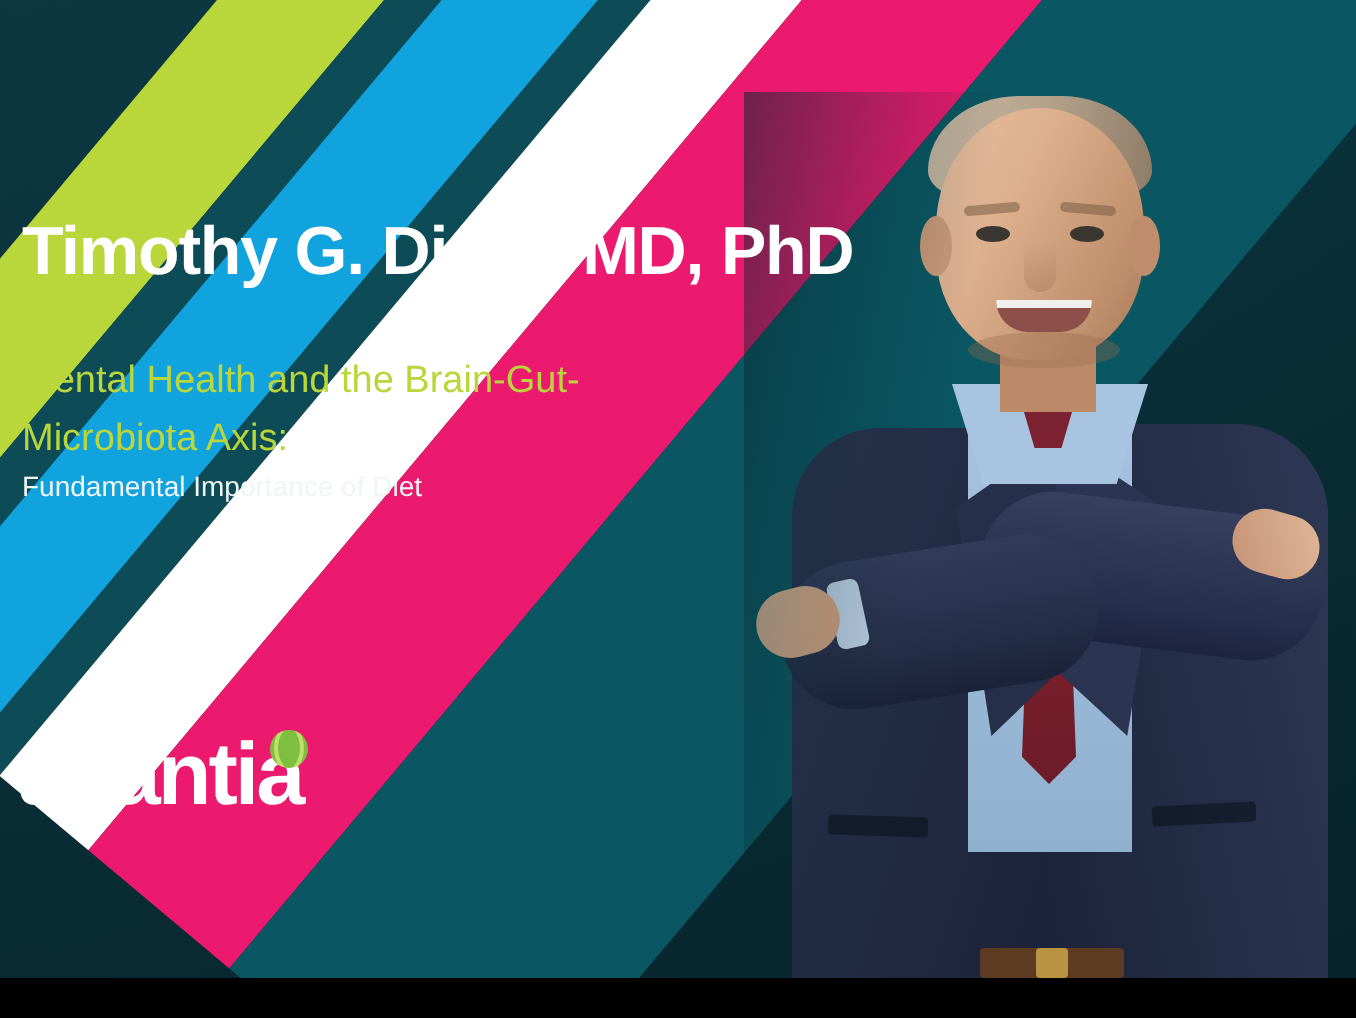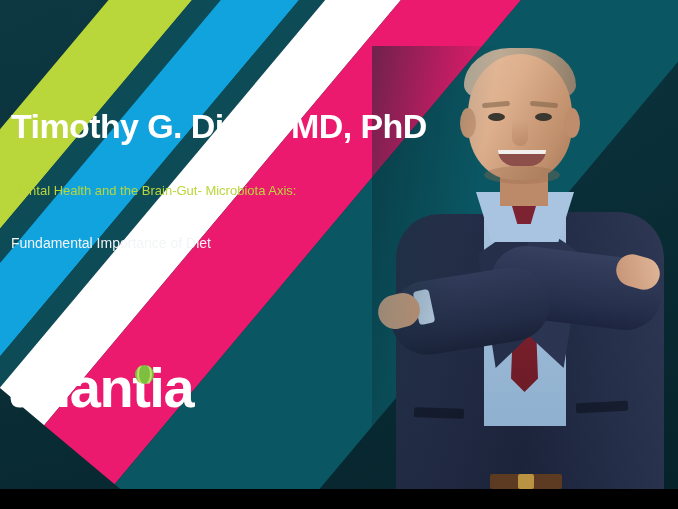--- a/index.html
+++ b/index.html
@@ -185,21 +185,21 @@
     font-weight: 700;
     letter-spacing: -0.6px;
     color: #ffffff;
     white-space: nowrap;
   }
   .subtitle {
     position: absolute;
     left: 11px;
     top: 176px;
     width: 360px;
-    font-size: 13px;
+    font-size: 19px;
     font-weight: 500;
     line-height: 29px;
     color: #b9d63a;
   }
   .subtitle2 {
     position: absolute;
     left: 11px;
     top: 235px;
     font-size: 14px;
     font-weight: 400;
@@ -211,21 +211,21 @@
   .logo {
     position: absolute;
     left: 9px;
     top: 363px;
     width: 200px;
     height: 75px;
   }
   .logo-word {
     position: absolute;
     left: 0; top: 0;
-    font-size: 56px;
+    font-size: 44px;
     font-weight: 700;
     letter-spacing: -1.5px;
     color: #ffffff;
     line-height: 50px;
   }
   .logo-dot {
     position: absolute;
     left: 126px; top: 2px;
     width: 19px; height: 19px;
     border-radius: 50%;

